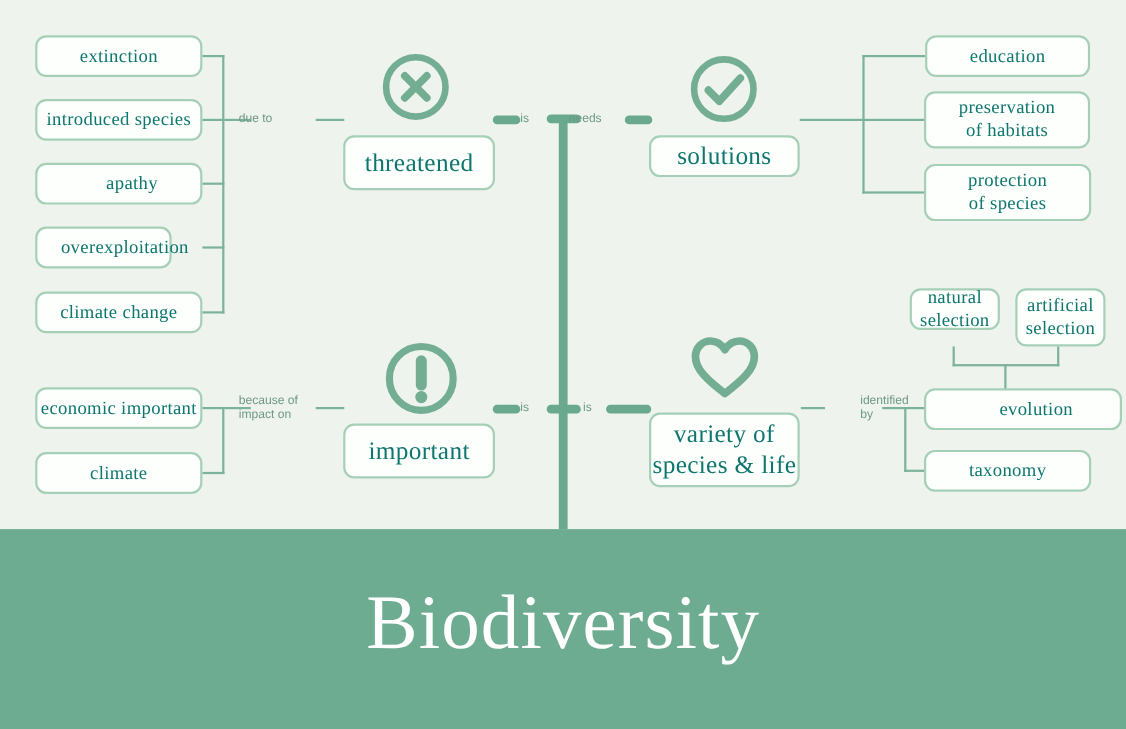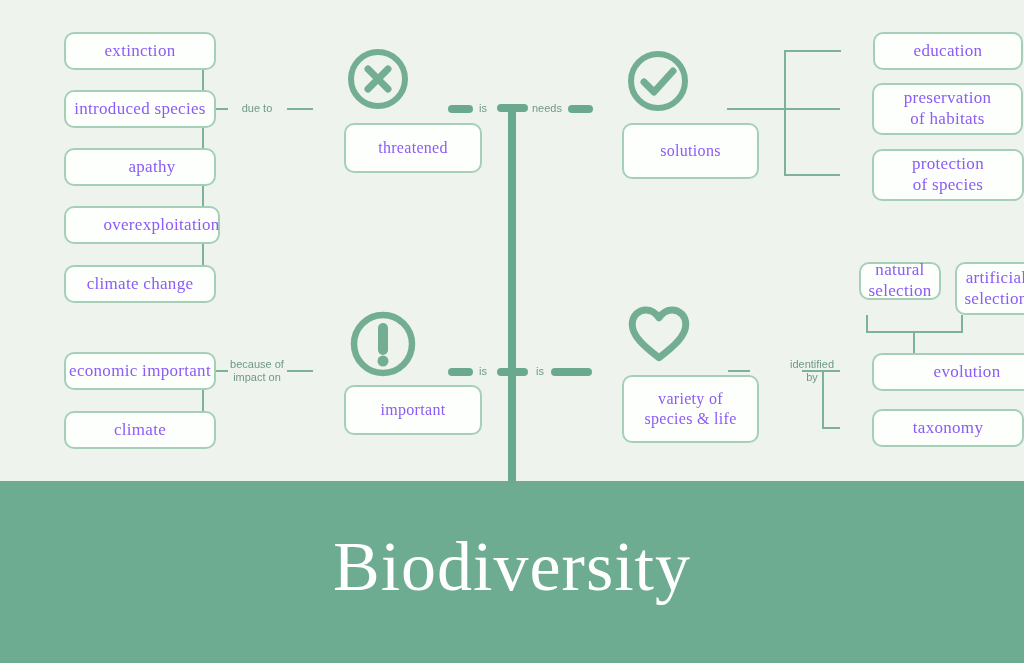--- a/index.html
+++ b/index.html
@@ -5,31 +5,31 @@
   html,body{margin:0;padding:0;}
   #stage{
     position:relative; width:1024px; height:663px;
     background:#eef4ed; overflow:hidden;
     font-family:"Liberation Serif","DejaVu Serif",serif;
   }
   .box{
     position:absolute; box-sizing:border-box;
     background:#fdfffd; border:2.5px solid #a6cfb8; border-radius:10px;
     display:flex; align-items:center; justify-content:center;
-    text-align:center; color:#8b5cf6; font-size:17px; line-height:1.22;
-    letter-spacing:.3px; white-space:pre-line;margin-left:32px;
+    text-align:center; color:#0f766e; font-size:17px; line-height:1.22;
+    letter-spacing:.3px; white-space:pre-line;
   }
-  .box.lg{font-size:16px;}
+  .box.lg{font-size:23px;}
   .hline,.vline{position:absolute; background:#7bb299;}
   .thick{position:absolute; background:#6aa98e;}
   .dash{position:absolute; background:#6aa98e; height:8px; border-radius:4px;}
   .lbl{
     position:absolute; color:#6f9889;
     font-family:"Liberation Sans","DejaVu Sans",sans-serif;
-    font-size:11px; line-height:13px; text-align:center; white-space:pre-line;
+    font-size:11px; line-height:13px; text-align:left; white-space:pre-line;
   }
   .icon{position:absolute;}
   .band{position:absolute; left:0; right:0; top:481px; height:182px; background:#6dac91;}
   .title{
     position:absolute; left:0; right:0; top:528px; text-align:center;
     color:#ffffff; font-size:70px; line-height:1.1; letter-spacing:1px;
   }
 </style>
 </head>
 <body>
@@ -79,42 +79,42 @@
   <div class="lbl" style="left:217px;top:358px;width:80px;">because of
 impact on</div>
   <div class="lbl" style="left:473px;top:365px;width:20px;">is</div>
   <div class="lbl" style="left:530px;top:365px;width:20px;">is</div>
   <div class="lbl" style="left:746px;top:358px;width:60px;margin-left:36px;">identified
 by</div>
 
   <div class="box" style="left:32px;top:32px;width:152px;height:38px;">extinction</div>
   <div class="box" style="left:32px;top:90px;width:152px;height:38px;">introduced species</div>
   <div class="box" style="left:32px;top:148px;width:152px;height:38px;padding-left:24px;">apathy</div>
-  <div class="box" style="left:32px;top:206px;width:156px;height:38px;padding-left:39px;">overexploitation</div>
+  <div class="box" style="left:32px;top:206px;width:124px;height:38px;padding-left:39px;">overexploitation</div>
   <div class="box" style="left:32px;top:265px;width:152px;height:38px;">climate change</div>
 
   <div class="box" style="left:32px;top:352px;width:152px;height:38px;">economic important</div>
   <div class="box" style="left:32px;top:411px;width:152px;height:38px;">climate</div>
 
   <div class="box lg" style="left:312px;top:123px;width:138px;height:50px;">threatened</div>
-  <div class="box lg" style="left:590px;top:123px;width:137px;height:56px;">solutions</div>
+  <div class="box lg" style="left:590px;top:123px;width:137px;height:38px;">solutions</div>
   <div class="box lg" style="left:312px;top:385px;width:138px;height:50px;">important</div>
   <div class="box lg" style="left:590px;top:375px;width:137px;height:68px;">variety of
 species &amp; life</div>
 
   <div class="box" style="left:841px;top:32px;width:150px;height:38px;">education</div>
   <div class="box" style="left:840px;top:83px;width:151px;height:52px;">preservation
 of habitats</div>
   <div class="box" style="left:840px;top:149px;width:152px;height:52px;">protection
 of species</div>
   <div class="box" style="left:827px;top:262px;width:82px;height:38px;">natural
 selection</div>
   <div class="box" style="left:923px;top:262px;width:82px;height:53px;">artificial
 selection</div>
-  <div class="box" style="left:840px;top:353px;width:166px;height:38px;padding-left:24px;">evolution</div>
+  <div class="box" style="left:840px;top:353px;width:180px;height:38px;padding-left:24px;">evolution</div>
   <div class="box" style="left:840px;top:409px;width:152px;height:38px;">taxonomy</div>
 
   <svg class="icon" style="left:347px;top:48px;" width="62" height="62" viewBox="0 0 62 62">
     <circle cx="31" cy="31" r="27" fill="none" stroke="#74ae92" stroke-width="6"></circle>
     <line x1="21" y1="21" x2="41" y2="41" stroke="#74ae92" stroke-width="7" stroke-linecap="round"></line>
     <line x1="41" y1="21" x2="21" y2="41" stroke="#74ae92" stroke-width="7" stroke-linecap="round"></line>
   </svg>
 
   <svg class="icon" style="left:627px;top:50px;" width="62" height="62" viewBox="0 0 62 62">
     <circle cx="31" cy="31" r="27" fill="none" stroke="#74ae92" stroke-width="6"></circle>

